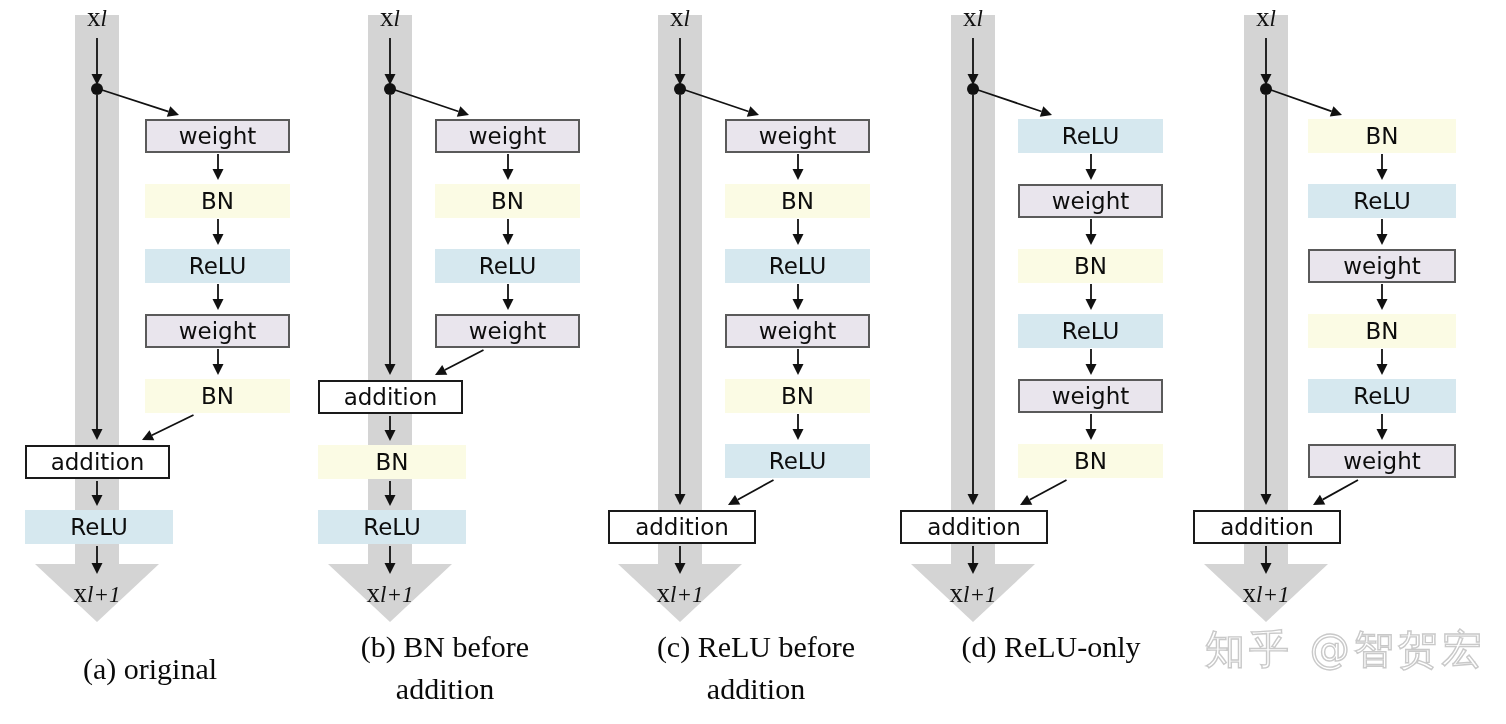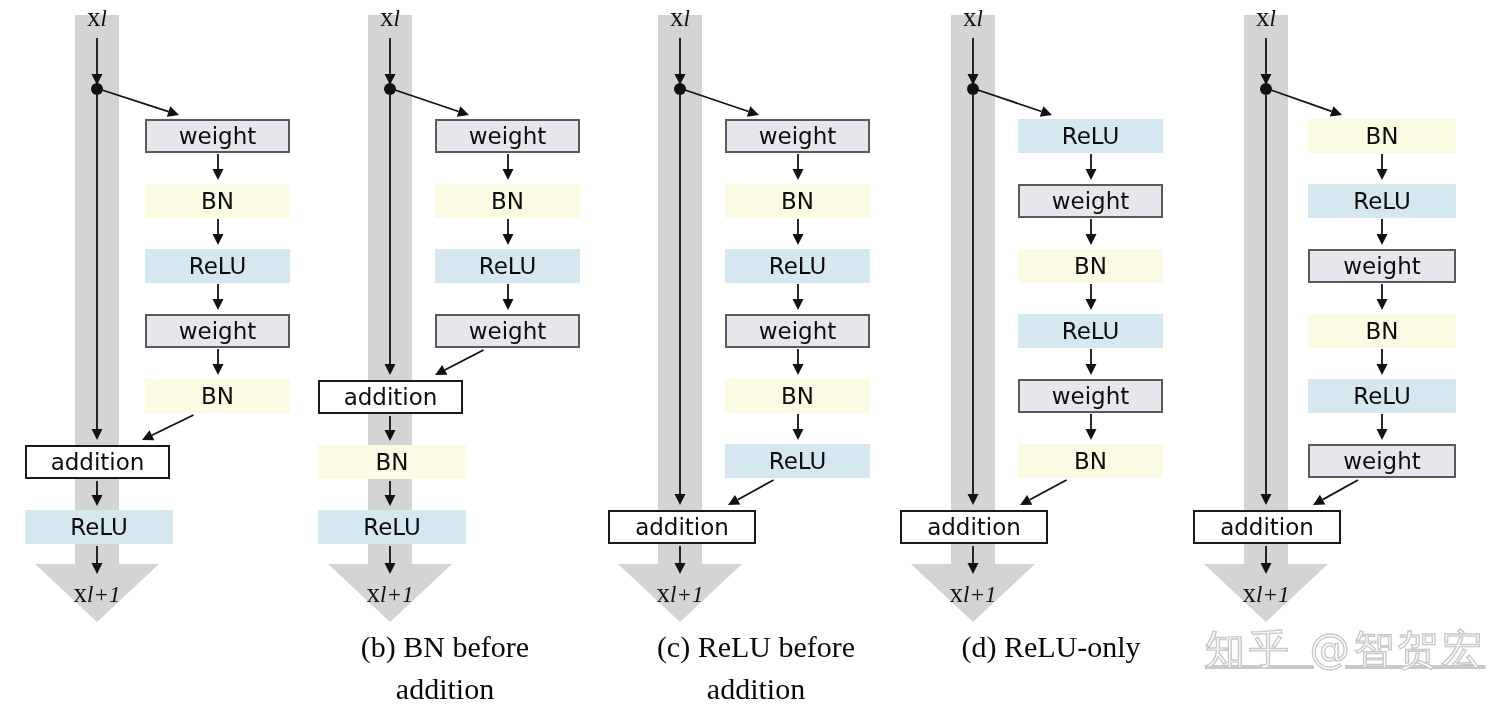--- a/index.html
+++ b/index.html
@@ -122,20 +122,23 @@
       <svg class="conn" width="24" height="49" style="left: 85px; top: 469px; position: absolute;">
         <line x1="12" y1="12" x2="12" y2="26" stroke="#111111" stroke-width="1.8"></line>
         <polygon points="12,37 6.5,26 17.5,26" fill="#111111"></polygon>
       </svg>
       <div class="node relu" style="left: 25px; top: 510px; width: 148px;">ReLU</div>
       <svg class="conn" width="24" height="52" style="left: 85px; top: 534px; position: absolute;">
         <line x1="12" y1="12" x2="12" y2="29" stroke="#111111" stroke-width="1.8"></line>
         <polygon points="12,40 6.5,29 17.5,29" fill="#111111"></polygon>
       </svg>
       <div class="xlabel" style="left: 49px; top: 578px; width: 96px;"><span>x</span><i>l+1</i></div>
+      <div class="caption" style="left: 0px; top: 648px;">
+        <div>(a) original</div>
+      </div>
     </div>
     <div class="panel" style="left: 295px;">
       <div class="trunk" style="left: 73px; top: 15px; width: 44px; height: 549px;"></div>
       <div class="trunk-head" style="left: 33px; top: 564px;"></div>
       <div class="xlabel" style="left: 55px; top: 2px; width: 80px;"><span>x</span><i>l</i></div>
       <svg class="conn" width="24" height="71" style="left: 83px; top: 26px; position: absolute;">
         <line x1="12" y1="12" x2="12" y2="48" stroke="#111111" stroke-width="1.8"></line>
         <polygon points="12,59 6.5,48 17.5,48" fill="#111111"></polygon>
       </svg>
       <div style="position: absolute; left: 89px; top: 83px; width: 12px; height: 12px; border-radius: 50%; background: rgb(17, 17, 17);"></div>
@@ -350,14 +353,14 @@
         <line x1="57" y1="12" x2="21.615730037336917" y2="31.657927757035047" stroke="#111111" stroke-width="1.8"></line>
         <polygon points="12,37 18.94469391585444,26.85006273836659 24.286766158819393,36.465792775703505" fill="#111111"></polygon>
       </svg>
       <div class="node addition" style="left: 3px; top: 510px; width: 148px;">addition</div>
       <svg class="conn" width="24" height="52" style="left: 64px; top: 534px; position: absolute;">
         <line x1="12" y1="12" x2="12" y2="29" stroke="#111111" stroke-width="1.8"></line>
         <polygon points="12,40 6.5,29 17.5,29" fill="#111111"></polygon>
       </svg>
       <div class="xlabel" style="left: 28px; top: 578px; width: 96px;"><span>x</span><i>l+1</i></div>
     </div>
-    <div class="watermark" style="left: 1205px; top: 622px; text-decoration: underline;">知乎 @智贺宏</div>
+    <div class="watermark" style="left: 1205px; top: 622px;">知乎 @智贺宏</div>
   </div>
 
 </body></html>

